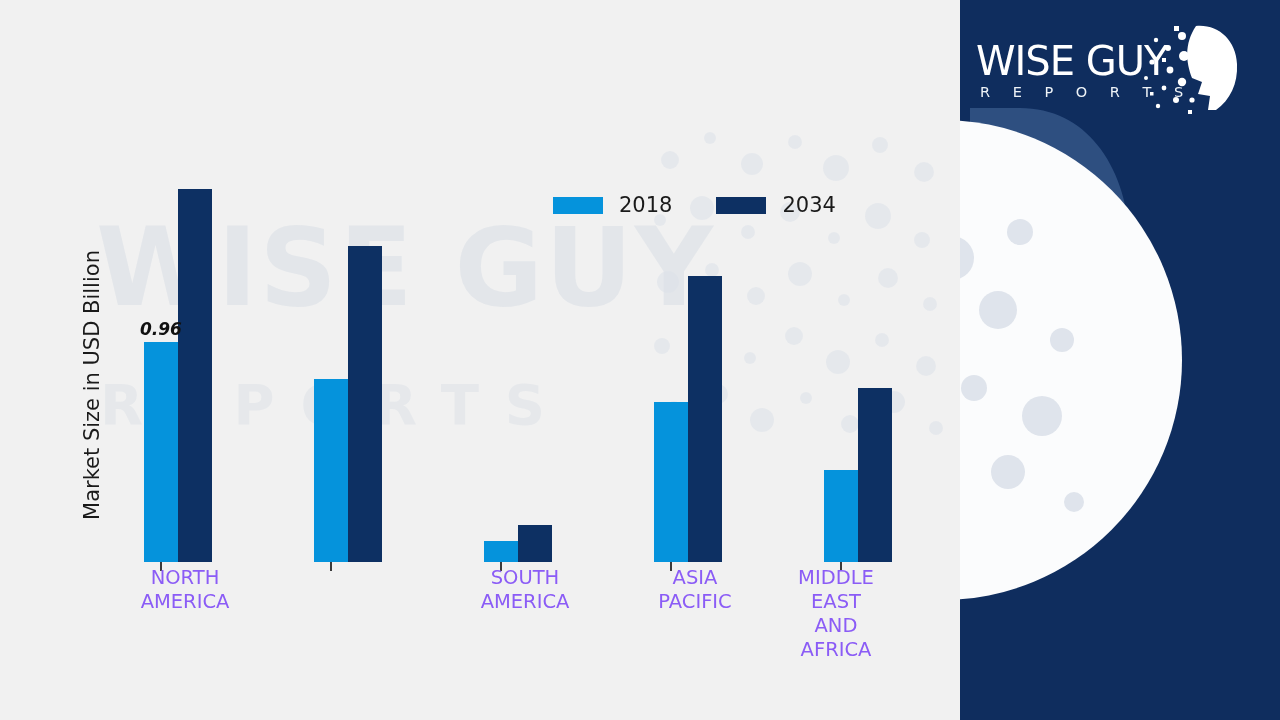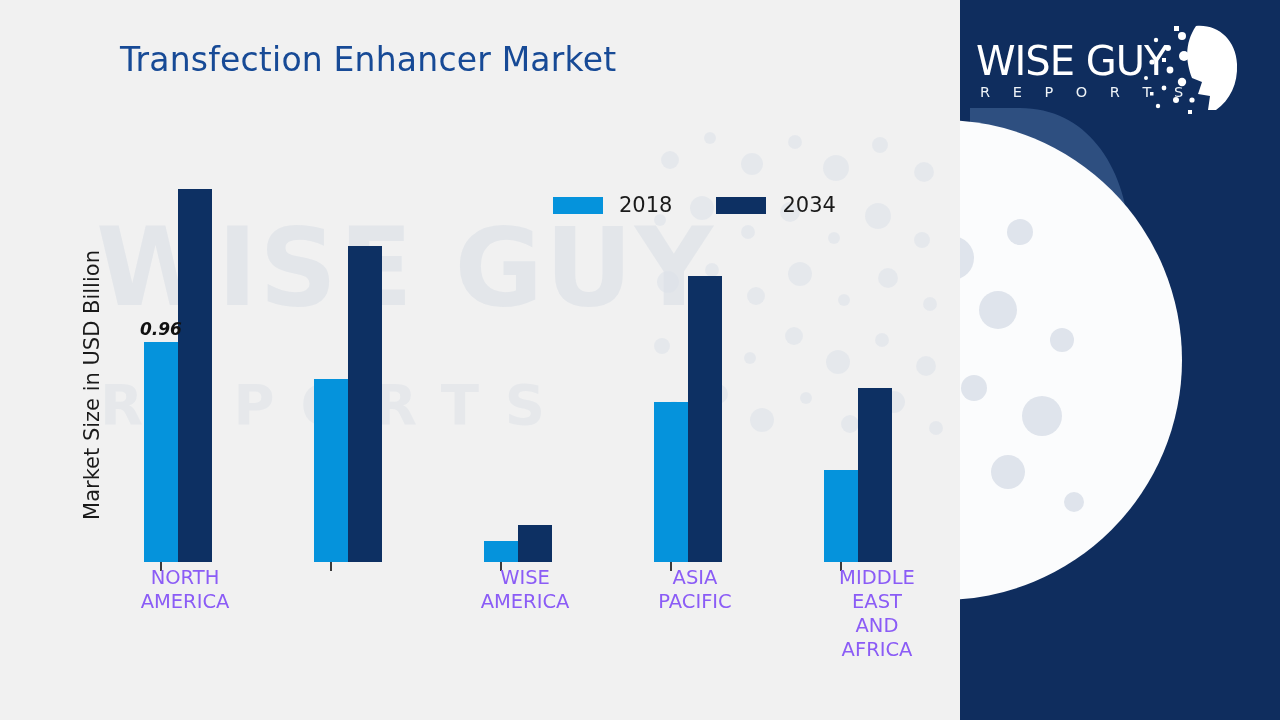--- a/index.html
+++ b/index.html
@@ -117,21 +117,20 @@
           <circle cx="34" cy="288" r="7"></circle>
           <circle cx="78" cy="274" r="10"></circle>
         <circle cx="122" cy="300" r="12"></circle>
           <circle cx="166" cy="278" r="6"></circle>
           <circle cx="210" cy="304" r="9"></circle>
         <circle cx="254" cy="282" r="11"></circle>
           <circle cx="296" cy="308" r="7"></circle>
       </g>
     </svg>
 
-    <div class="chart-title" style="color: rgb(23, 74, 150);">Transfection Enhancer Market</div>
 
     <div class="yaxis-title">Market Size in USD Billion</div>
 
     <div class="legend">
       <div class="legend-item">
         <span class="legend-swatch bar-2024" style="background: rgb(5, 147, 220);"></span>
         <span class="legend-label">2018</span>
       </div>
       <div class="legend-item">
         <span class="legend-swatch bar-2032" style="background: rgb(13, 48, 99);"></span>
@@ -167,25 +166,25 @@
 
       <span class="tick" style="left:64px;"></span>
       <span class="tick" style="left:234px;"></span>
       <span class="tick" style="left:404px;"></span>
       <span class="tick" style="left:574px;"></span>
       <span class="tick" style="left:744px;"></span>
     </div>
 
     <div class="cat-label" style="left:90px;width:190px;">NORTH
 AMERICA</div>
-    <div class="cat-label" style="left:430px;width:190px;">WISE
+    <div class="cat-label" style="left:430px;width:190px;">SOUTH
 AMERICA</div>
     <div class="cat-label" style="left:600px;width:190px;">ASIA
 PACIFIC</div>
-    <div class="cat-label" style="left:782px;width:190px;">MIDDLE
+    <div class="cat-label" style="left:741px;width:190px;">MIDDLE
 EAST
 AND
 AFRICA</div>
   </div>
 
   <div class="brand-panel">
 
     <svg class="brand-face" viewBox="0 0 280 500">
       <path d="M110 0 C175 0 215 55 220 130 C224 190 212 230 208 258 C205 280 218 286 212 300
                C206 313 190 310 188 322 C186 338 198 344 192 356 C186 368 168 366 166 378

